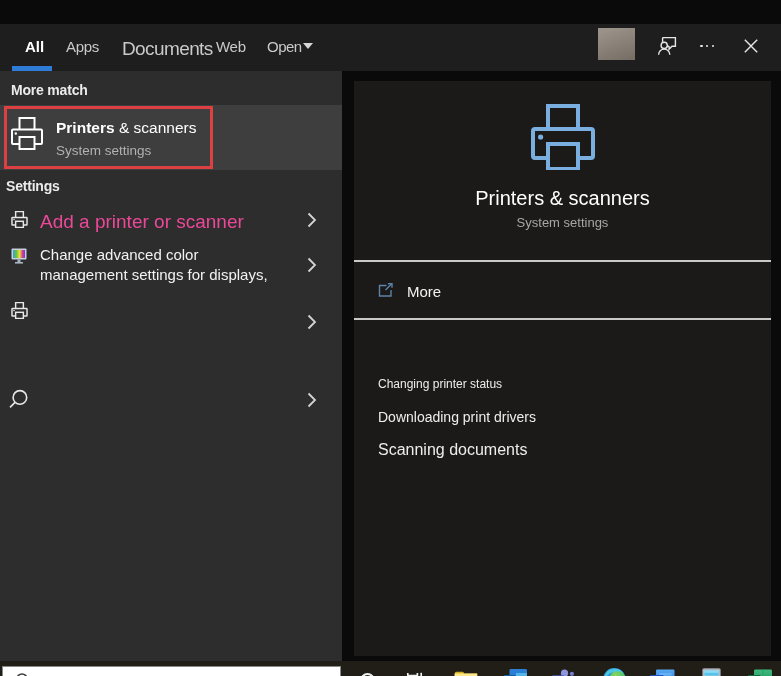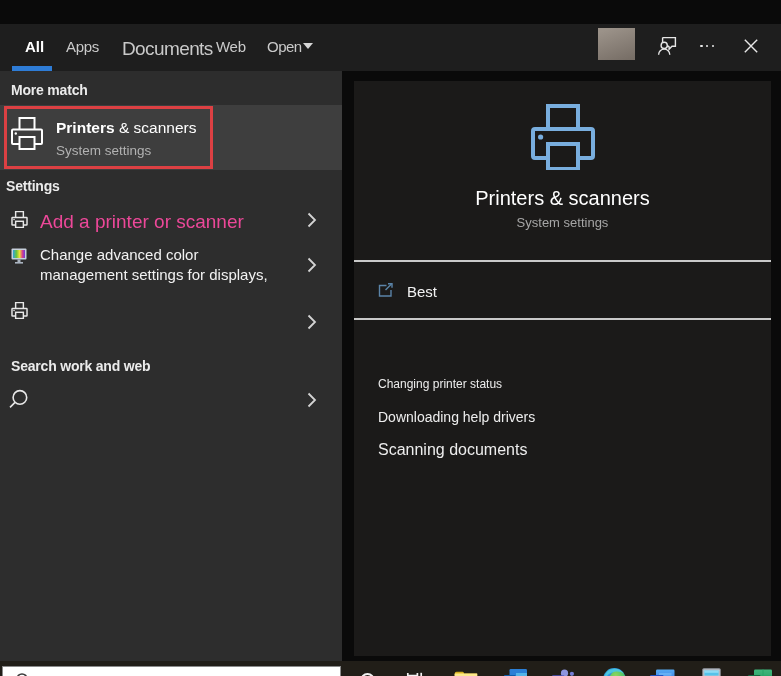--- a/index.html
+++ b/index.html
@@ -87,21 +87,20 @@
   <svg class="abs" style="left:11px;top:278px;" width="17" height="17" viewBox="0 0 32 33">
     <rect x="8.5" y="1" width="15" height="13" fill="none" stroke="#e8e8e8" stroke-width="2.8"></rect>
     <rect x="1.4" y="12.5" width="29.2" height="14.5" rx="1" fill="#2d2d2d" stroke="#e8e8e8" stroke-width="2.8"></rect>
     <circle cx="5.4" cy="16.5" r="1.5" fill="#e8e8e8"></circle>
     <rect x="8.5" y="20" width="15" height="12" fill="#2d2d2d" stroke="#e8e8e8" stroke-width="2.8"></rect>
   </svg>
   <svg class="abs" style="left:307px;top:290px;" width="10" height="16" viewBox="0 0 10 16">
     <path d="M1.5 1.5 L8 8 L1.5 14.5" fill="none" stroke="#d4d4d4" stroke-width="1.8"></path>
   </svg>
 
-  <div class="abs hdr" style="left:11px;top:334px;">Search work and web</div>
 
   <svg class="abs" style="left:9px;top:365px;" width="19" height="19" viewBox="0 0 19 19">
     <circle cx="10.9" cy="8.4" r="6.8" fill="none" stroke="#e8e8e8" stroke-width="1.6"></circle>
     <path d="M6 13.4 L1 18.4" stroke="#e8e8e8" stroke-width="1.6"></path>
   </svg>
   <svg class="abs" style="left:307px;top:368px;" width="10" height="16" viewBox="0 0 10 16">
     <path d="M1.5 1.5 L8 8 L1.5 14.5" fill="none" stroke="#d4d4d4" stroke-width="1.8"></path>
   </svg>
 
   <div class="abs" style="left:354px;top:57px;width:417px;height:575px;background:#1b1a19;"></div>
@@ -115,26 +114,26 @@
   <div class="abs" style="left:354px;top:163px;width:417px;text-align:center;font-size:20px;color:#fff;">Printers &amp; scanners</div>
   <div class="abs" style="left:354px;top:191px;width:417px;text-align:center;font-size:13px;color:#a6a6a6;">System settings</div>
 
   <div class="abs" style="left:354px;top:236px;width:417px;height:2px;background:#c9c9c9;"></div>
 
   <svg class="abs" style="left:378px;top:259px;" width="15" height="14" viewBox="0 0 15 14">
     <path d="M8.5 2.5 H1.5 V13 H13 V7" fill="none" stroke="#5b84a8" stroke-width="1.4"></path>
     <path d="M7.5 7 L13.5 1" stroke="#5b84a8" stroke-width="1.4"></path>
     <path d="M10 0.7 H14 V4.7" fill="none" stroke="#5b84a8" stroke-width="1.4"></path>
   </svg>
-  <div class="abs" style="left:407px;top:259px;font-size:15px;color:#f2f2f2;">Best</div>
+  <div class="abs" style="left:407px;top:259px;font-size:15px;color:#f2f2f2;">More</div>
 
   <div class="abs" style="left:354px;top:294px;width:417px;height:2px;background:#c9c9c9;"></div>
 
   <div class="abs" style="left:378px;top:353px;font-size:12px;color:#ededed;">Changing printer status</div>
-  <div class="abs" style="left:378px;top:385px;font-size:14px;color:#ededed;">Downloading help drivers</div>
+  <div class="abs" style="left:378px;top:385px;font-size:14px;color:#ededed;">Downloading print drivers</div>
   <div class="abs" style="left:378px;top:417px;font-size:16px;color:#ededed;">Scanning documents</div>
 
   <div class="abs" style="left:0;top:637px;width:781px;height:39px;background:#211e18;"></div>
 
   <div class="abs" style="left:2px;top:642px;width:339px;height:34px;background:#fff;border:1px solid #8a8a8a;border-bottom:none;box-sizing:border-box;"></div>
   <svg class="abs" style="left:13px;top:649px;" width="15" height="15" viewBox="0 0 19 19">
     <circle cx="11.4" cy="7.6" r="6.4" fill="none" stroke="#3c3c3c" stroke-width="2"></circle>
     <path d="M6.8 12.4 L1.2 18" stroke="#3c3c3c" stroke-width="2"></path>
   </svg>
   <div class="abs" style="left:41px;top:650px;font-size:15px;color:#111;">printers</div>

